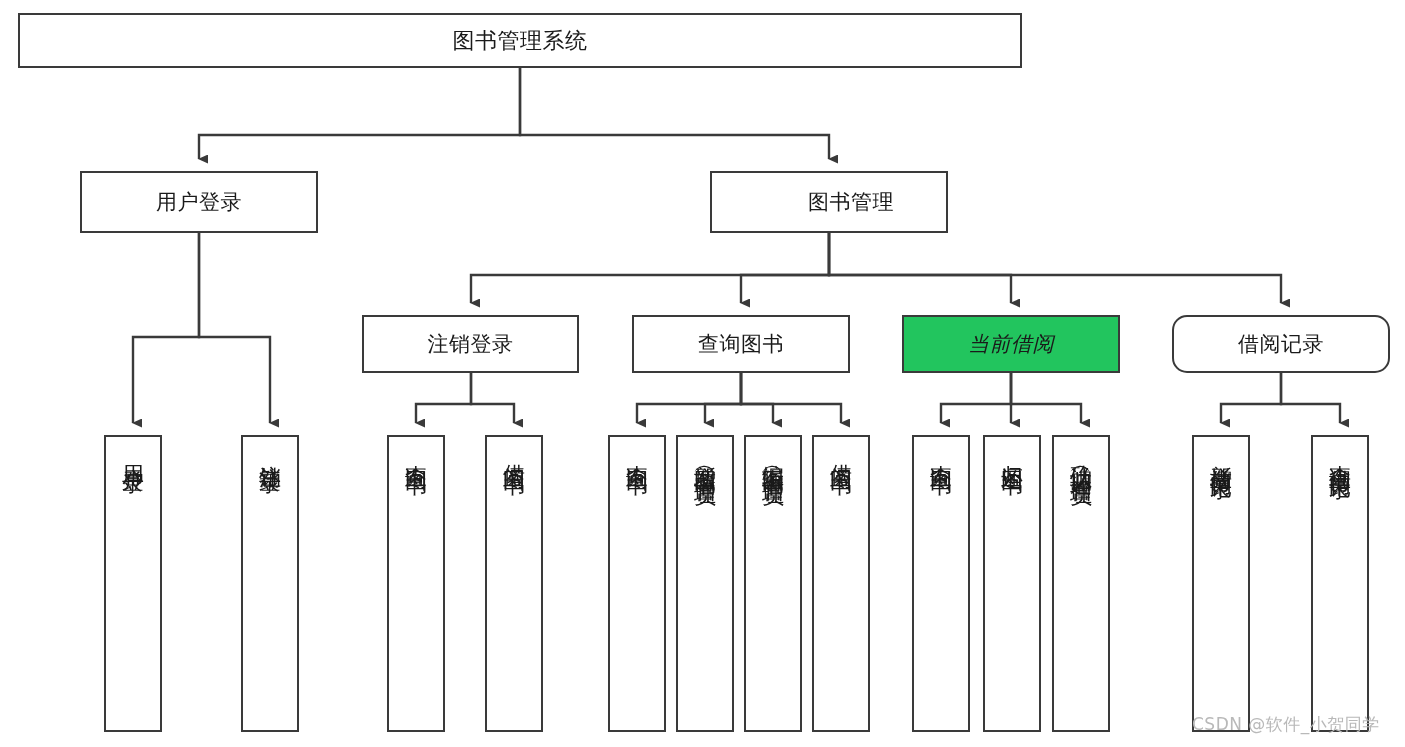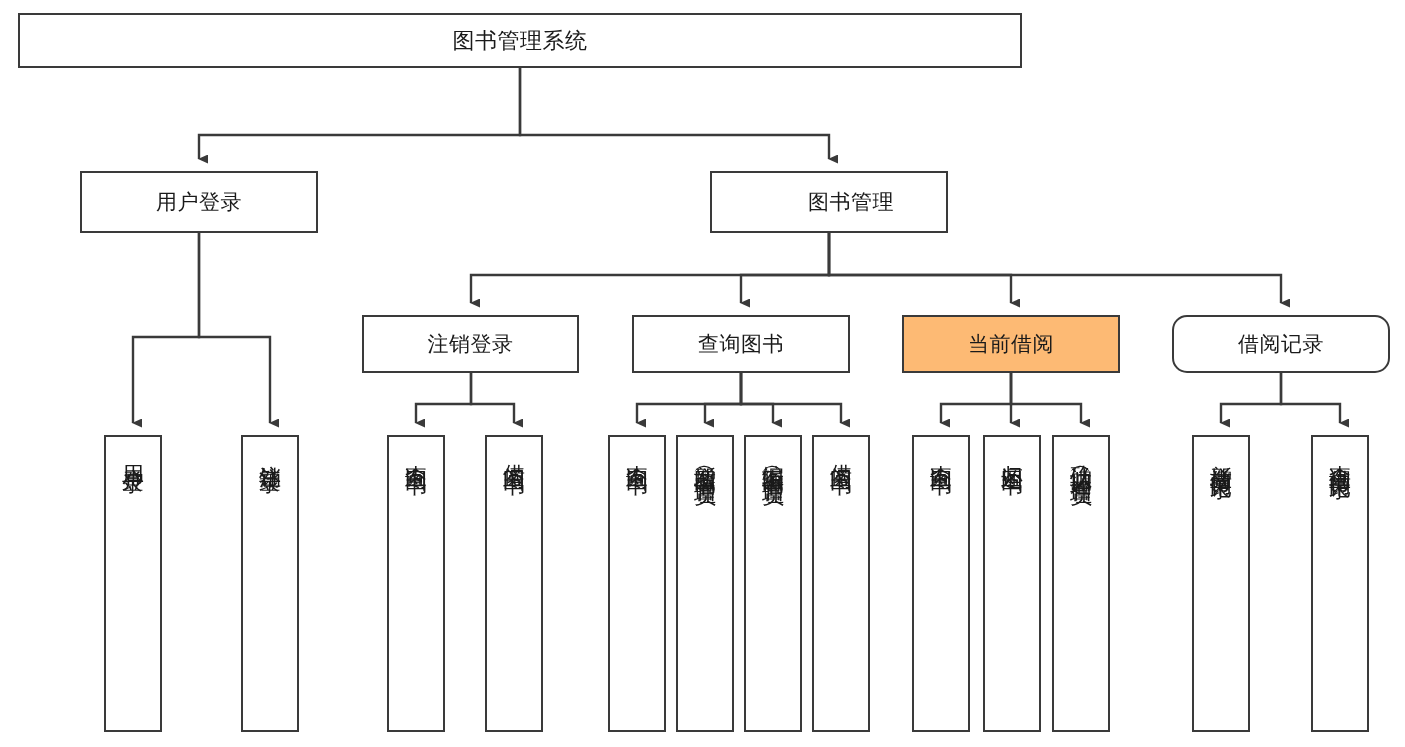--- a/index.html
+++ b/index.html
@@ -111,21 +111,21 @@
       </div>
       <div class="node horiz" style="left: 710px; top: 171px; width: 238px; height: 62px; border-color: rgb(58, 58, 58); background: rgb(255, 255, 255); color: rgb(26, 26, 26); padding-left: 44px;">
         <span class="label">图书管理</span>
       </div>
       <div class="node horiz" style="left: 362px; top: 315px; width: 217px; height: 58px; border-color: rgb(58, 58, 58); background: rgb(255, 255, 255); color: rgb(26, 26, 26);">
         <span class="label">注销登录</span>
       </div>
       <div class="node horiz" style="left: 632px; top: 315px; width: 218px; height: 58px; border-color: rgb(58, 58, 58); background: rgb(255, 255, 255); color: rgb(26, 26, 26);">
         <span class="label">查询图书</span>
       </div>
-      <div class="node horiz" style="left: 902px; top: 315px; width: 218px; height: 58px; border-color: rgb(58, 58, 58); background: #fdba74; color: rgb(26, 26, 26);">
+      <div class="node horiz" style="left: 902px; top: 315px; width: 218px; height: 58px; border-color: rgb(58, 58, 58); background: #22c55e; color: rgb(26, 26, 26); font-style: italic;">
         <span class="label">当前借阅</span>
       </div>
       <div class="node horiz" style="left: 1172px; top: 315px; width: 218px; height: 58px; border-color: rgb(58, 58, 58); background: rgb(255, 255, 255); color: rgb(26, 26, 26); border-radius: 15px;">
         <span class="label">借阅记录</span>
       </div>
       <div class="node vert" style="left: 104px; top: 435px; width: 58px; height: 297px; border-color: rgb(58, 58, 58); background: rgb(255, 255, 255); color: rgb(26, 26, 26);">
         <span class="label">用户登录</span>
       </div>
       <div class="node vert" style="left: 241px; top: 435px; width: 58px; height: 297px; border-color: rgb(58, 58, 58); background: rgb(255, 255, 255); color: rgb(26, 26, 26);">
         <span class="label">注销登录</span>
@@ -158,13 +158,14 @@
         <span class="label">确认归还（管理员）</span>
       </div>
       <div class="node vert" style="left: 1192px; top: 435px; width: 58px; height: 297px; border-color: rgb(58, 58, 58); background: rgb(255, 255, 255); color: rgb(26, 26, 26);">
         <span class="label">新增借阅记录</span>
       </div>
       <div class="node vert" style="left: 1311px; top: 435px; width: 58px; height: 297px; border-color: rgb(58, 58, 58); background: rgb(255, 255, 255); color: rgb(26, 26, 26);">
         <span class="label">查询借阅记录</span>
       </div>
     </div>
 
+  <div class="watermark" style="left: 1192px; top: 713px; color: rgb(185, 185, 185);">CSDN @软件_小贺同学</div>
 </div>
 
 </body></html>

